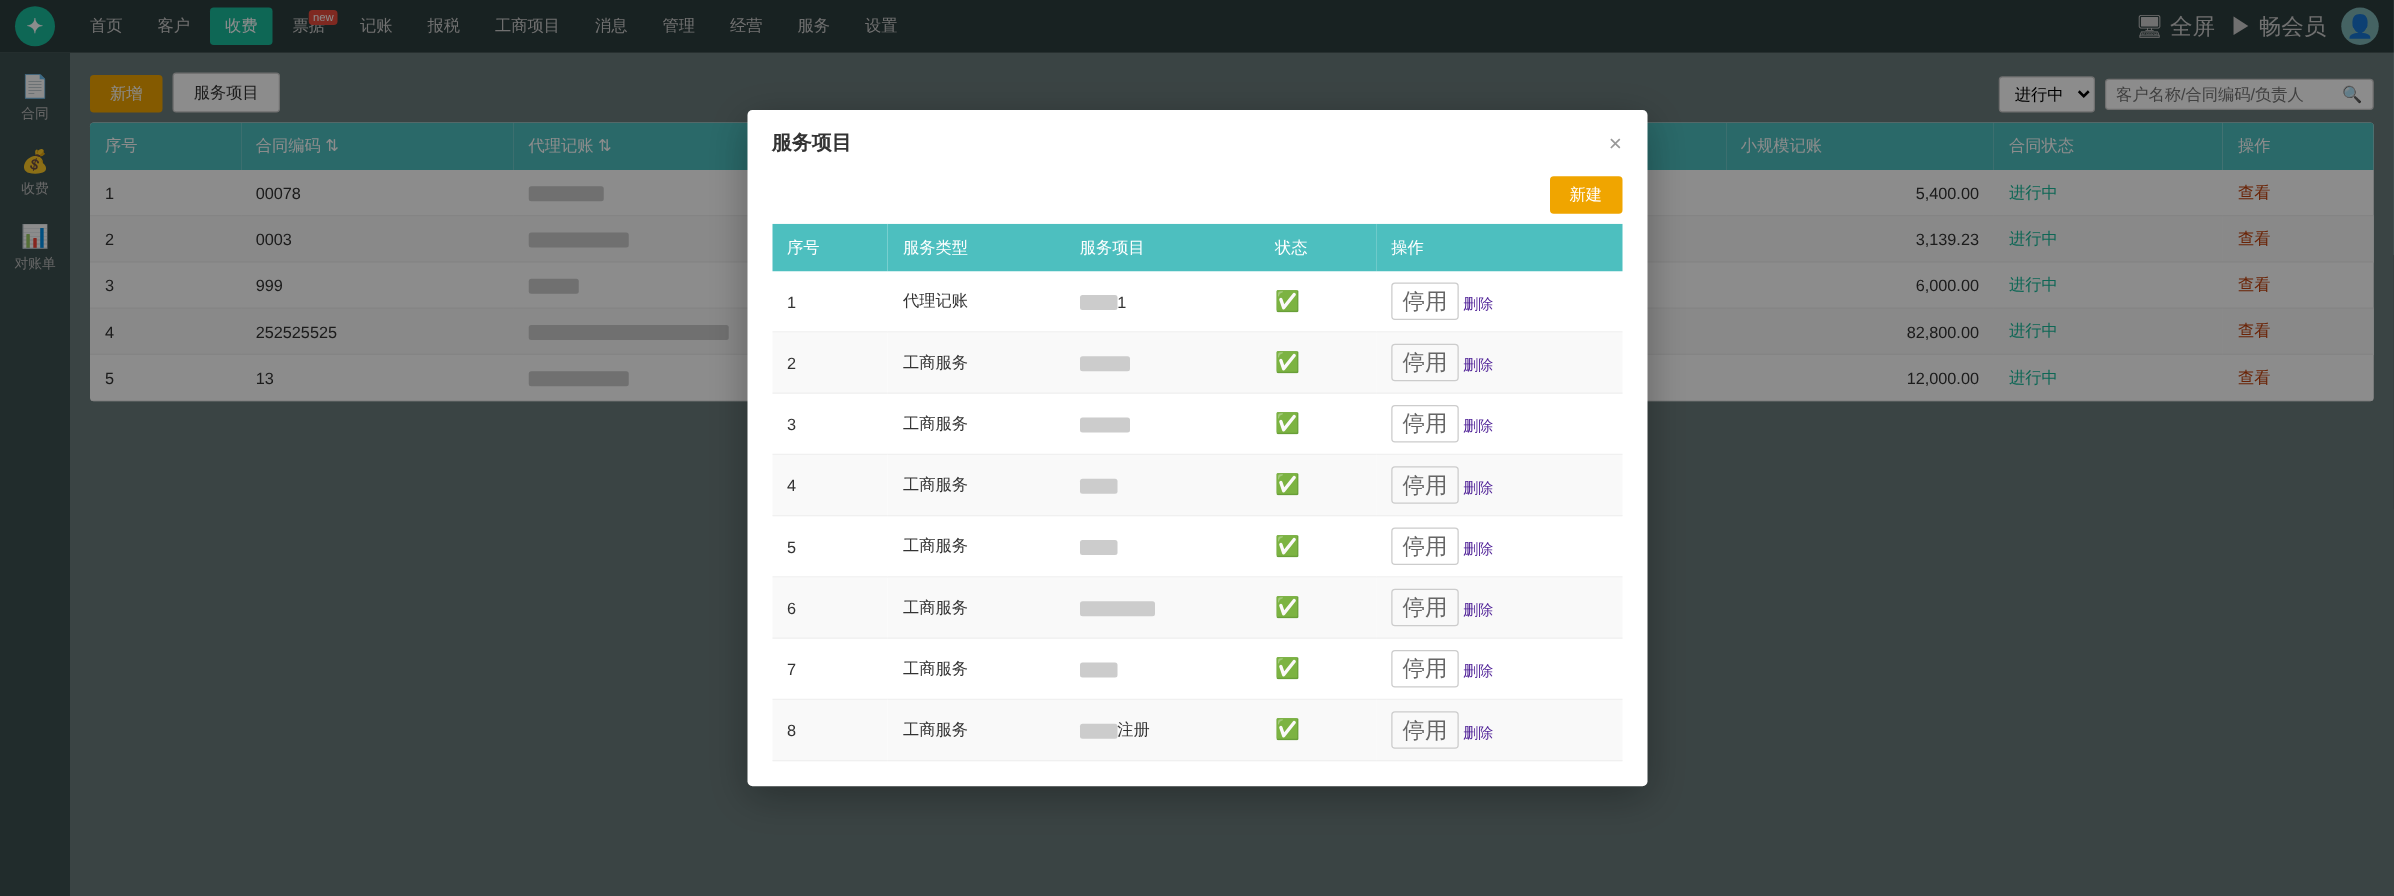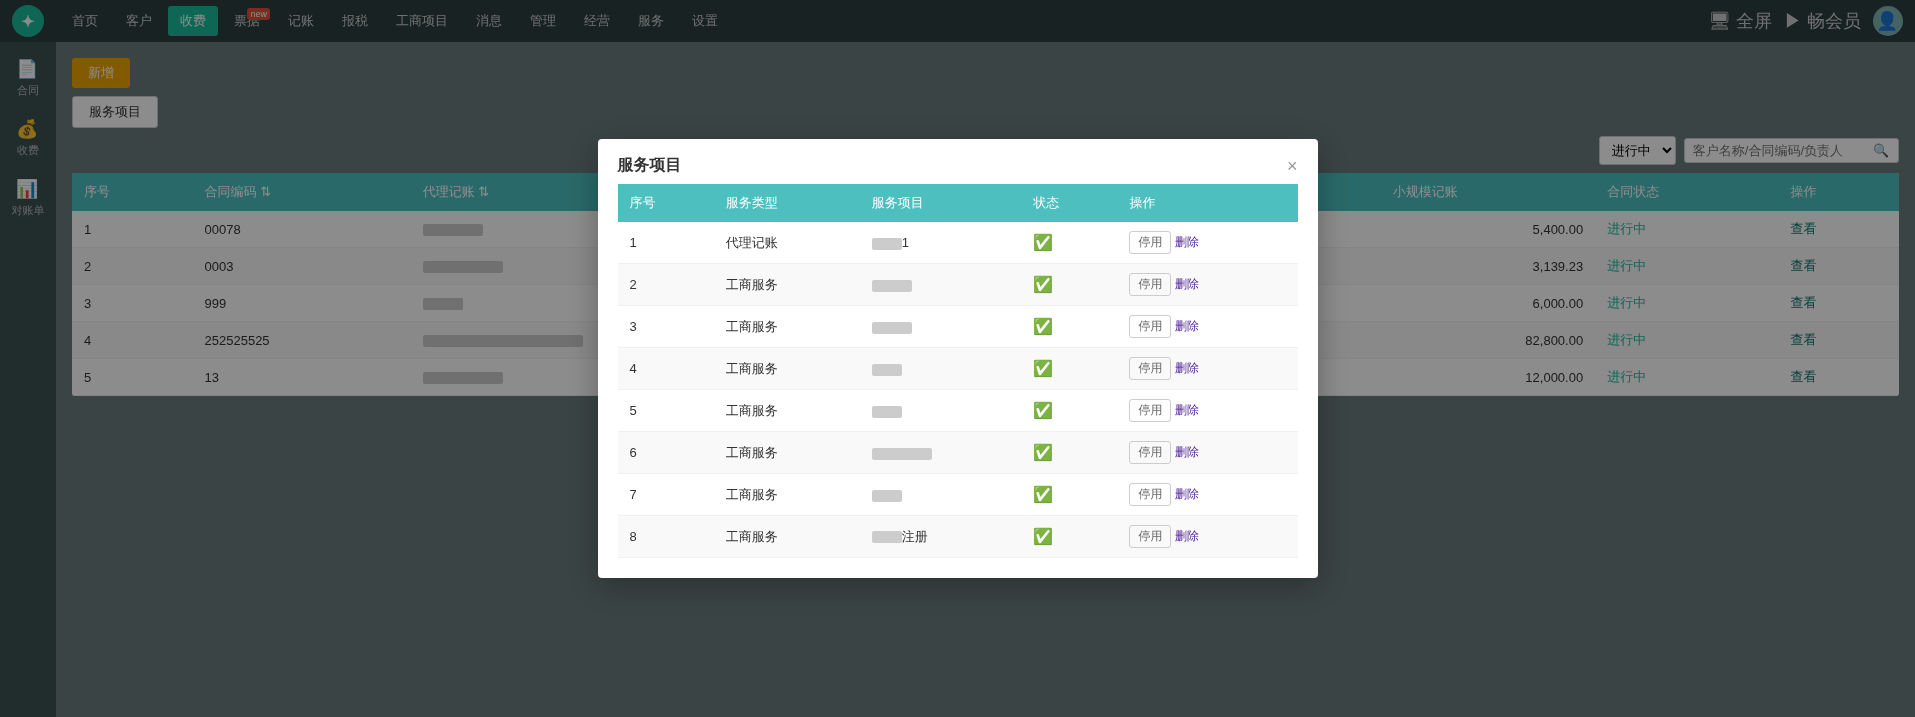--- a/index.html
+++ b/index.html
@@ -50,21 +50,21 @@
     .sidebar-item .icon { font-size: 18px; }
 
     
     .main-content {
       margin-top: 42px; margin-left: 56px; padding: 16px;
       background: #6b7c7c; min-height: calc(100vh - 42px);
     }
 
     
     .toolbar {
-      display: flex; align-items: flex-start; gap: 8px; margin-bottom: 8px; flex-direction: column;
+      display: flex; align-items: flex-end; gap: 8px; margin-bottom: 8px;
     }
     .btn-new {
       background: #f0a500; color: white; border: none;
       padding: 6px 16px; border-radius: 3px; cursor: pointer; font-size: 13px;
     }
     .btn-service {
       background: white; color: #333; border: 1px solid #ccc;
       padding: 6px 16px; border-radius: 3px; cursor: pointer; font-size: 13px;
     }
     .toolbar-right {
@@ -100,21 +100,21 @@
       cursor: pointer;
     }
     .data-table tbody tr {
       border-bottom: 1px solid #f0f0f0;
     }
     .data-table tbody tr:nth-child(even) { background: #f9f9f9; }
     .data-table tbody td {
       padding: 9px 12px; font-size: 13px; color: #333;
     }
     .status-active { color: #1abc9c; }
-    .action-link { color: #0f766e; cursor: pointer; text-decoration: none; }
+    .action-link { color: #c2410c; cursor: pointer; text-decoration: none; }
 
     
     .overlay {
       position: fixed; top: 0; left: 0; right: 0; bottom: 0;
       background: rgba(0,0,0,0.45); z-index: 200;
       display: flex; align-items: center; justify-content: center;
     }
 
     
     .modal {
@@ -154,21 +154,21 @@
     }
     .modal-table tbody tr:nth-child(even) { background: #f9f9f9; }
     .modal-table tbody td {
       padding: 9px 12px; font-size: 13px; color: #333; vertical-align: middle;
     }
     .check-icon {
       color: #1abc9c; font-size: 16px;
     }
     .btn-stop {
       background: none; border: 1px solid #ccc; padding: 2px 8px;
-      border-radius: 3px; cursor: pointer; font-size: 12px; color: #666;
+      border-radius: 3px; cursor: pointer; font-size: 18px; color: #666;
     }
     .btn-delete {
       background: none; border: none; cursor: pointer;
       font-size: 12px; color: #4c1d95;
     }
     .blurred-text {
       display: inline-block; background: #ccc; border-radius: 2px;
       color: transparent; user-select: none;
       height: 12px; vertical-align: middle;
     }
@@ -315,20 +315,23 @@
     </table>
   </div>
 </div>
 
 <div class="overlay">
   <div class="modal">
     <div class="modal-header">
       <span class="modal-title">服务项目</span>
       <button class="modal-close">×</button>
     </div>
+    <div class="modal-toolbar">
+      <button class="btn-new">新建</button>
+    </div>
     <div class="modal-body" style="position:relative">
       <table class="modal-table">
         <thead>
           <tr>
             <th>序号</th>
             <th>服务类型</th>
             <th>服务项目</th>
             <th>状态</th>
             <th>操作</th>
           </tr>

